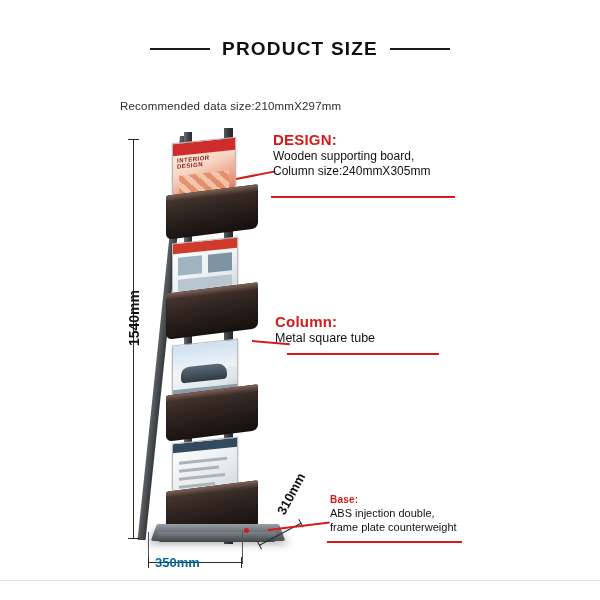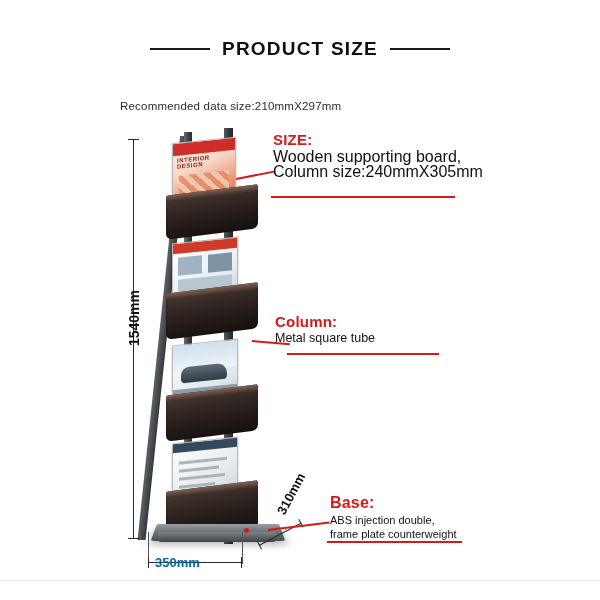--- a/index.html
+++ b/index.html
@@ -71,29 +71,29 @@
   }
   .dim-d-line:before,.dim-d-line:after{
     content:"";position:absolute;top:-4px;height:9px;width:1px;background:#2b2b2b;
   }
   .dim-d-line:before{left:0;}
   .dim-d-line:after{right:0;}
 
   
   .callout{position:absolute;}
   .callout .head{font-size:15px;font-weight:bold;color:#d61a1a;letter-spacing:.2px;}
-  .callout .body{font-size:16px;color:#111;line-height:15px;margin-top:1px;}
+  .callout .body{font-size:12px;color:#111;line-height:15px;margin-top:1px;}
   .callout .body div{white-space:nowrap;}
 
   .cal-panel{left:273px;top:131px;}
   .cal-column{left:275px;top:313px;}
   .cal-column .head{font-size:15px;}
   .cal-column .body{font-size:12.5px;}
   .cal-base{left:330px;top:494px;}
-  .cal-base .head{font-size:16px;}
+  .cal-base .head{font-size:10px;}
   .cal-base .body{font-size:11px;line-height:14px;}
 
   .underline{position:absolute;height:1.5px;background:#d61a1a;}
   .ul-panel{left:271px;top:196px;width:184px;}
   .ul-column{left:287px;top:353px;width:152px;}
   .ul-base{left:327px;top:541px;width:135px;}
 
   .leader{position:absolute;background:#d61a1a;height:1.5px;transform-origin:left center;}
   .leader-panel{left:236px;top:178px;width:40px;transform:rotate(-11deg);}
   .leader-column{left:252px;top:340px;width:38px;transform:rotate(5deg);}
@@ -240,21 +240,21 @@
   <div class="dim-tick-left"></div>
   <div class="dim-tick-right"></div>
   <div class="dim-h-line"></div>
   <div class="dim-h-label">350mm</div>
 
   <div class="dim-d-line"></div>
   <div class="dim-d-label">310mm</div>
 
   <div class="leader leader-panel"></div>
   <div class="callout cal-panel">
-    <div class="head">SIZE:</div>
+    <div class="head">DESIGN:</div>
     <div class="body">
       <div>Wooden supporting board,</div>
       <div>Column size:240mmX305mm</div>
     </div>
   </div>
   <div class="underline ul-panel"></div>
 
   <div class="leader leader-column"></div>
   <div class="callout cal-column">
     <div class="head">Column:</div>

